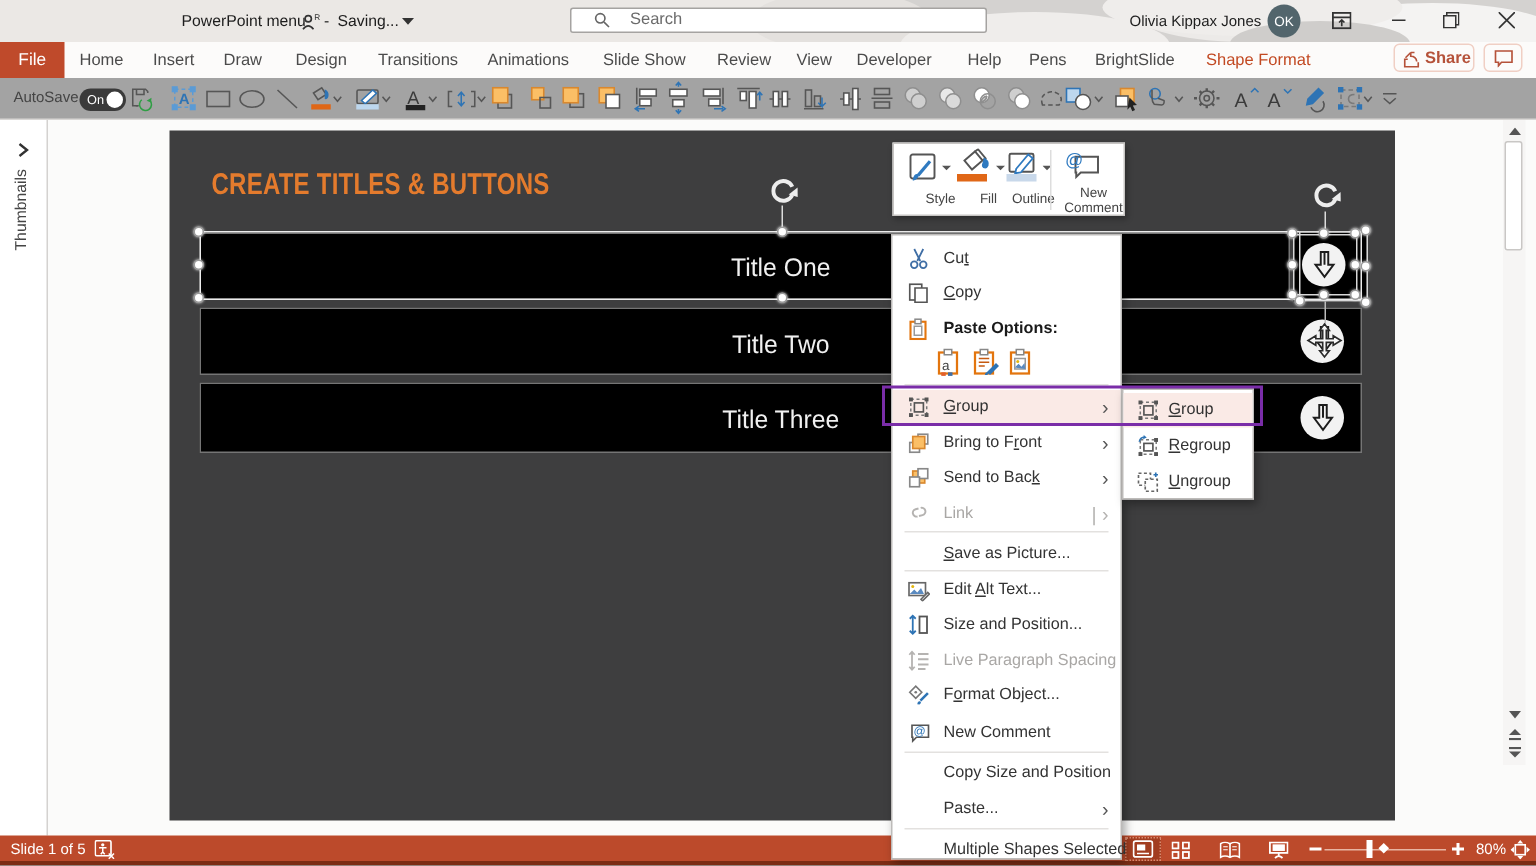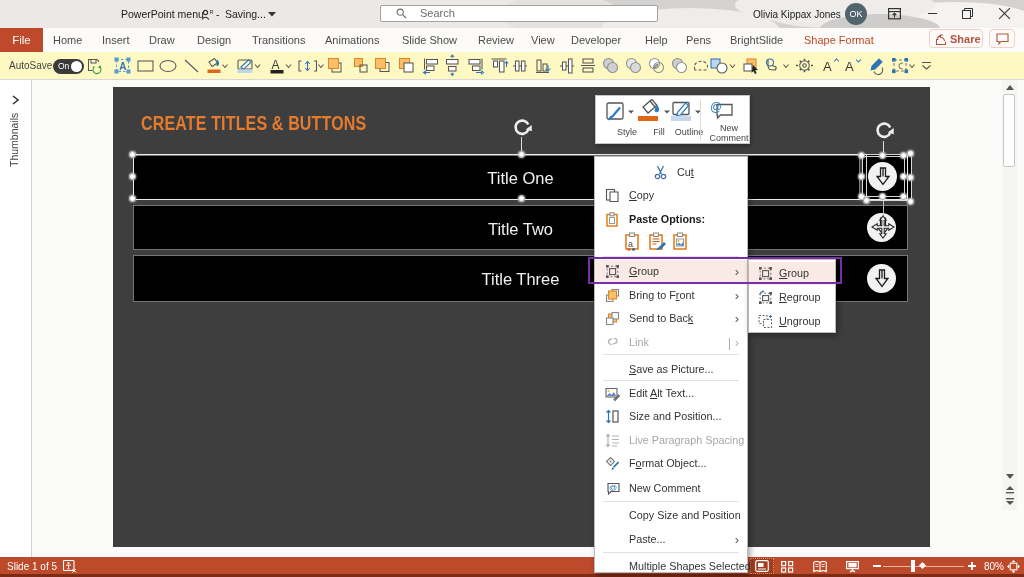--- a/index.html
+++ b/index.html
@@ -8,21 +8,21 @@
   .abs { position:absolute; }
   
   #titlebar { left:0; top:0; width:1024px; height:28px; background:#ebe8e5; overflow:hidden; }
   .cloud { position:absolute; background:#f2efec; border-radius:50%; }
   #titlebar .t { position:absolute; top:7px; font-size:11.5px; color:#1d1d1d; }
   
   #tabrow { left:0; top:28px; width:1024px; height:24px; background:#fcfbfa; }
   .tab { position:absolute; top:0; height:24px; line-height:24px; font-size:11px; color:#4b4b4b; }
   #filetab { left:0; top:0; width:43px; height:24px; background:#bf4a2b; color:#fff; text-align:center; line-height:24px; font-size:11.5px; }
   
-  #qat { left:0; top:52px; width:1024px; height:28px; background:#fef9c3; border-bottom:1px solid #d9d7d5; }
+  #qat { left:0; top:52px; width:1024px; height:28px; background:#a3a3a3; border-bottom:1px solid #d9d7d5; }
   
   #main { left:0; top:80px; width:1024px; height:477px; background:#fbfbfa; }
   #sidebar { left:0; top:80px; width:32px; height:477px; background:#ffffff; border-right:1px solid #d4d2d0; }
   #slide { left:113px; top:87px; width:817px; height:460px; background:#3e3e3f; }
   .bar { position:absolute; background:#000; border:1px solid #757575; }
   .bartxt { position:absolute; text-align:center; color:#f0f0f0; font-size:17px; transform:scaleX(0.97); transform-origin:center; }
   .handle { position:absolute; width:7px; height:7px; border-radius:50%; background:#fff; border:1px solid #9a9a9a; box-shadow:0 0 2px rgba(255,255,255,0.9); }
   .circlebtn { position:absolute; width:29px; height:29px; border-radius:50%; background:#f2f2f2; }
   
   #statusbar { left:0; top:557px; width:1024px; height:17px; background:#bc4a2b; color:#fff; z-index:5; }
@@ -442,21 +442,21 @@
   <div style="position:absolute;left:104px;top:4px;width:1px;height:40px;background:#ddd;"></div>
 
   <svg style="position:absolute;left:114px;top:4px;" width="24" height="22" viewBox="0 0 24 22">
     <path d="M7 4.5 H22 V15 H10.5 L7.5 18 V15 H7 Z" fill="none" stroke="#555" stroke-width="1.3"></path>
     <text x="0" y="10.5" font-size="12" fill="#2f7ac0">@</text>
   </svg>
   <div class="mtlabel" style="left:99px;top:27px;width:46px;line-height:1.15;">New<br>Comment</div>
 </div>
 
 <div id="menu" class="abs">
-  <div class="mi" style="top:4px;margin-left:48px;">
+  <div class="mi" style="top:4px;">
     <svg class="micon" viewBox="0 0 15 15">
         <g fill="none" stroke="#3f6ea5" stroke-width="1.2">
           <path d="M4.5 1 L8.5 9 M10.5 1 L6.5 9"></path>
           <circle cx="4.5" cy="11.5" r="2.2"></circle>
           <circle cx="10.5" cy="11.5" r="2.2"></circle>
         </g>
       </svg>
     <span class="txt">Cu<span class="u">t</span></span>
     </div>
   <div class="mi" style="top:51px;">

